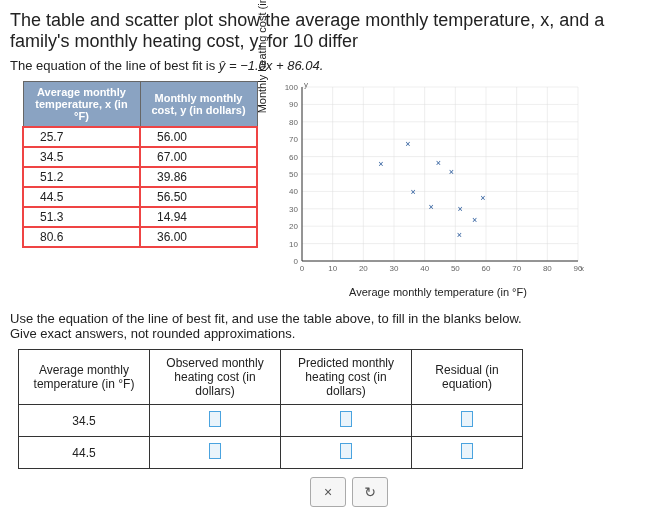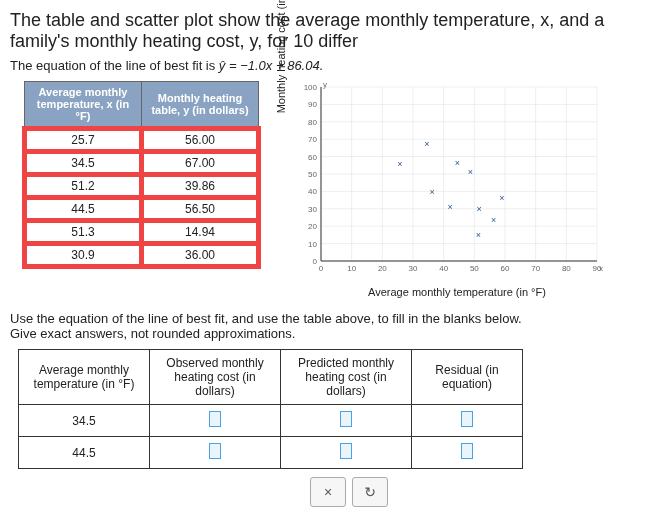--- a/index.html
+++ b/index.html
@@ -6,38 +6,38 @@
     margin: 0;
     padding: 10px;
     font-family: Arial, sans-serif;
     font-size: 12px;
     color: #222;
     background: #fff;
     width: 626px;
   }
   .intro { font-size: 18px; margin-bottom: 6px; }
   .equation { font-size: 13px; margin-bottom: 8px; }
-  .top-row { display: flex; gap: 26px; align-items: flex-start; margin-left: 12px; }
+  .top-row { display: flex; gap: 10px; align-items: flex-start; margin-left: 12px; }
   table.data-table {
     border-collapse: collapse;
     font-size: 12px;
   }
   table.data-table th {
     background: #8aa3c2;
     color: #fff;
     padding: 4px 8px;
     text-align: center;
     font-weight: bold;
     border: 1px solid #666;
     font-size: 11px;
   }
   table.data-table td {
-    border: 5px solid #ef4444;
+    border: 2px solid #ef4444;
     padding: 2px 16px;
-    text-align: center;
+    text-align: left;
   }
   .chart-block { position: relative; width: 340px; height: 220px; }
   .ylabel {
     position: absolute;
     left: -12px; top: 50%;
     transform: rotate(-90deg) translateX(50%);
     transform-origin: left top;
     font-size: 11px;
     white-space: nowrap;
   }
@@ -91,21 +91,21 @@
 <div class="intro">The table and scatter plot show the average monthly temperature, x, and a family's monthly heating cost, y, for 10 differ</div>
 <div class="equation">
   <span>The equation of the line of best fit is </span><span style="font-style:italic">ŷ = −1.0x + 86.04.</span>
 </div>
 
 <div class="top-row">
   <table class="data-table">
     <thead>
       <tr>
         <th style="width:100px">Average monthly temperature, x (in °F)</th>
-        <th style="width:100px">Monthly heating table, y (in dollars)</th>
+        <th style="width:100px">Monthly monthly cost, y (in dollars)</th>
       </tr>
     </thead>
     <tbody id="data-table-body">
         <tr>
           <td>25.7</td>
           <td>56.00</td>
         </tr>
         <tr>
           <td>34.5</td>
           <td>67.00</td>
@@ -116,21 +116,21 @@
         </tr>
         <tr>
           <td>44.5</td>
           <td>56.50</td>
         </tr>
         <tr>
           <td>51.3</td>
           <td>14.94</td>
         </tr>
         <tr>
-          <td>30.9</td>
+          <td>80.6</td>
           <td>36.00</td>
         </tr>
       </tbody>
   </table>
 
   <div class="chart-block">
     <div class="ylabel">Monthly heating cost (in dollars)</div>
     <svg class="chart" id="chart-svg" width="320" height="200">
         <line x1="34" y1="6" x2="34" y2="180" stroke="#ddd" stroke-width="0.5"></line>
         <text x="34" y="190" text-anchor="middle" class="tick-label">0</text>

